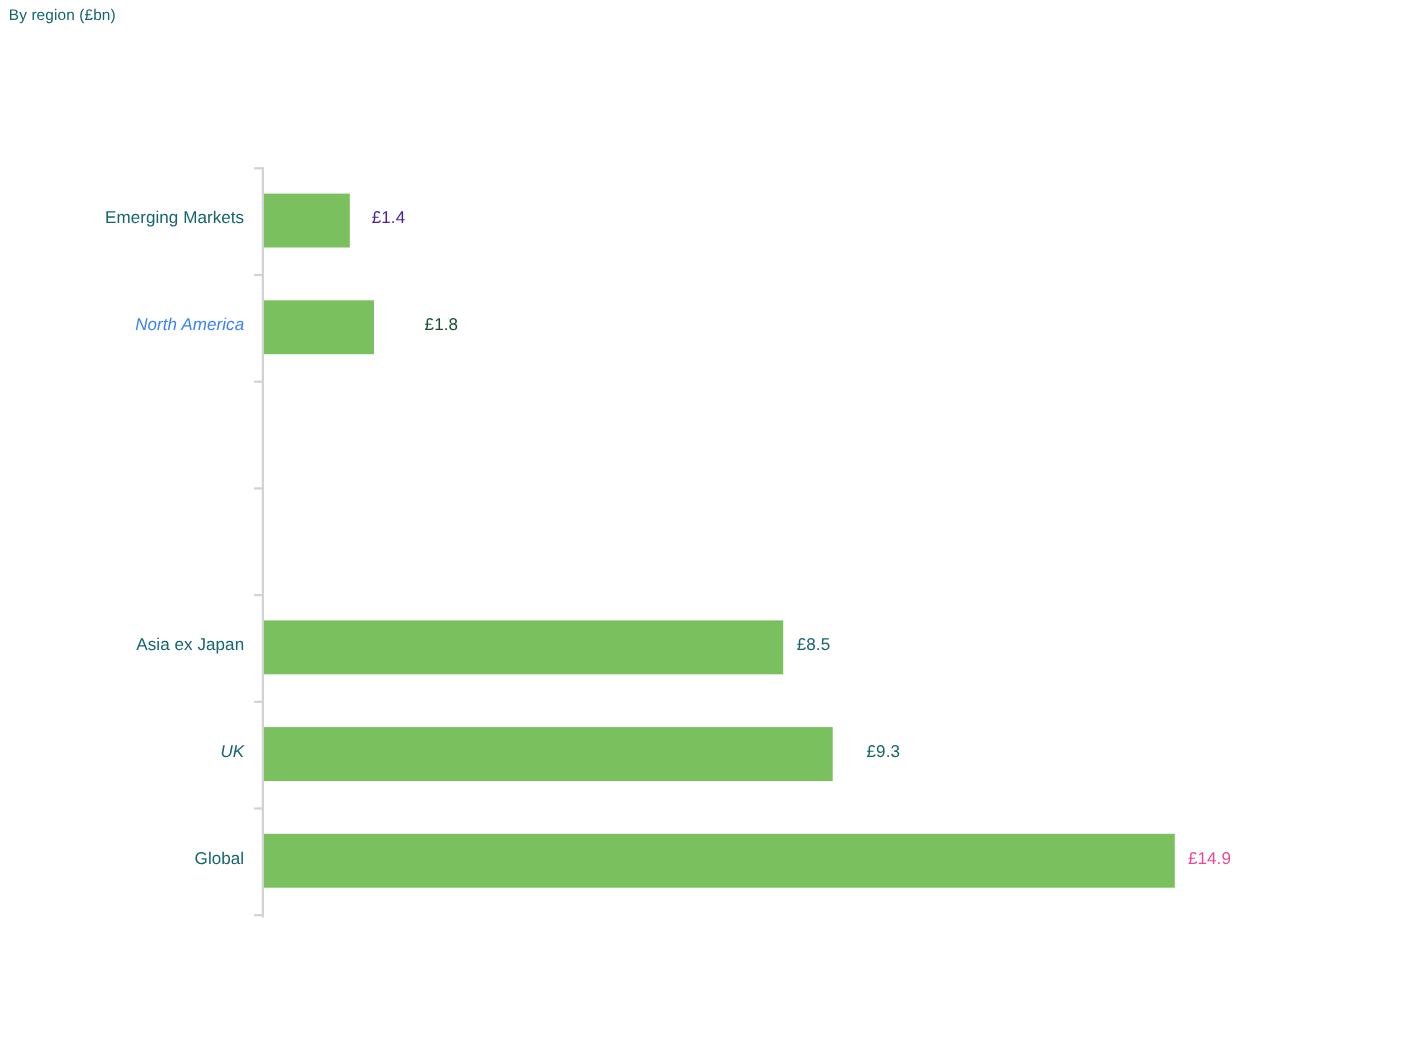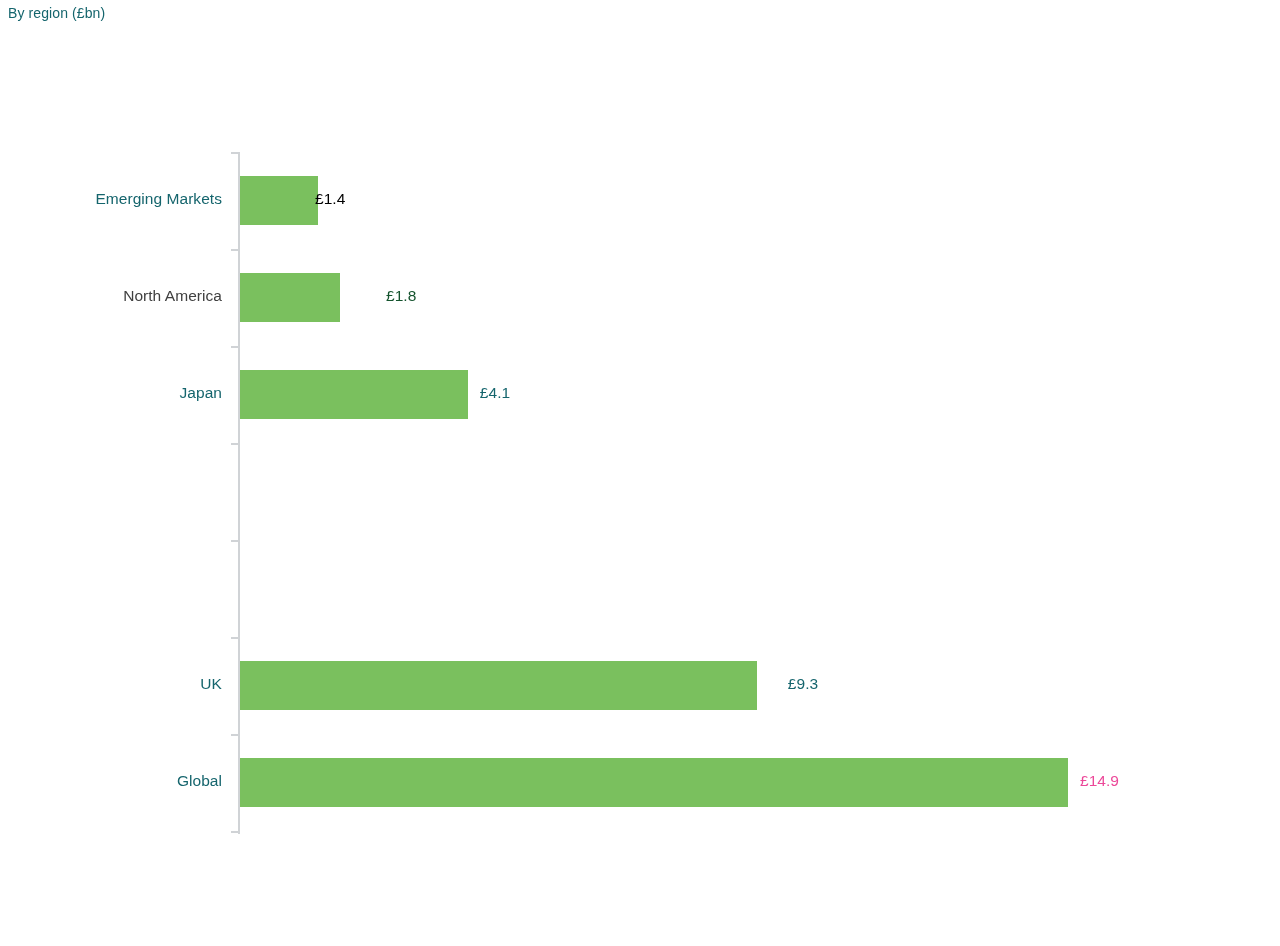--- a/index.html
+++ b/index.html
@@ -101,39 +101,39 @@
   <div class="axis-tick" style="top: 346px; background: rgb(208, 211, 214);"></div>
   <div class="axis-tick" style="top: 443px; background: rgb(208, 211, 214);"></div>
   <div class="axis-tick" style="top: 540px; background: rgb(208, 211, 214);"></div>
   <div class="axis-tick" style="top: 637px; background: rgb(208, 211, 214);"></div>
   <div class="axis-tick" style="top: 734px; background: rgb(208, 211, 214);"></div>
   <div class="axis-tick" style="top: 831px; background: rgb(208, 211, 214);"></div>
 
   <div class="bar-row" style="top:152px;">
     <div class="cat-label" style="color: rgb(21, 101, 109);">Emerging Markets</div>
     <div class="bar" style="width: 77.7987px; background: rgb(122, 192, 94);"></div>
-    <div class="bar-value" style="left: 315px; color: #000000;">£1.4</div>
+    <div class="bar-value" style="left: 338px; color: #4c1d95;">£1.4</div>
   </div>
 
   <div class="bar-row" style="top:249px;">
-    <div class="cat-label" style="color: #404040;">North America</div>
+    <div class="cat-label" style="color: #3b82f6; font-style: italic;">North America</div>
     <div class="bar" style="width: 100.027px; background: rgb(122, 192, 94);"></div>
     <div class="bar-value" style="left: 352.027px; color: #14532d; margin-left: 34px;">£1.8</div>
   </div>
 
-  <div class="bar-row" style="top:346px;">
-    <div class="cat-label" style="color: rgb(21, 101, 109);">Japan</div>
-    <div class="bar" style="width: 227.839px; background: rgb(122, 192, 94);"></div>
-    <div class="bar-value" style="left: 479.839px; color: rgb(21, 101, 109);">£4.1</div>
+
+
+  <div class="bar-row" style="top:540px;">
+    <div class="cat-label" style="color: rgb(21, 101, 109);">Asia ex Japan</div>
+    <div class="bar" style="width: 472.349px; background: rgb(122, 192, 94);"></div>
+    <div class="bar-value" style="left: 724.349px; color: rgb(21, 101, 109);">£8.5</div>
   </div>
 
-
-
   <div class="bar-row" style="top:637px;">
-    <div class="cat-label" style="color: rgb(21, 101, 109);">UK</div>
+    <div class="cat-label" style="color: rgb(21, 101, 109); font-style: italic;">UK</div>
     <div class="bar" style="width: 516.805px; background: rgb(122, 192, 94);"></div>
     <div class="bar-value" style="left: 768.805px; color: rgb(21, 101, 109); margin-left: 19px;">£9.3</div>
   </div>
 
   <div class="bar-row" style="top:734px;">
     <div class="cat-label" style="color: rgb(21, 101, 109);">Global</div>
     <div class="bar" style="width: 828px; background: rgb(122, 192, 94);"></div>
     <div class="bar-value" style="left: 1080px; color: #ec4899;">£14.9</div>
   </div>
 </div>

